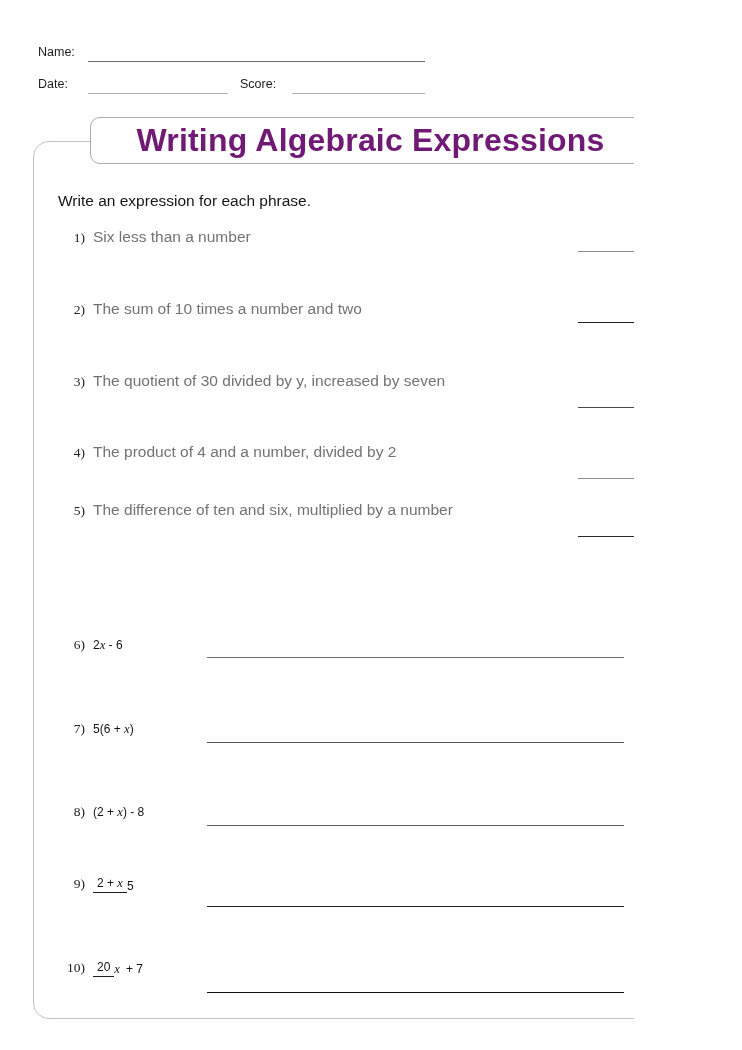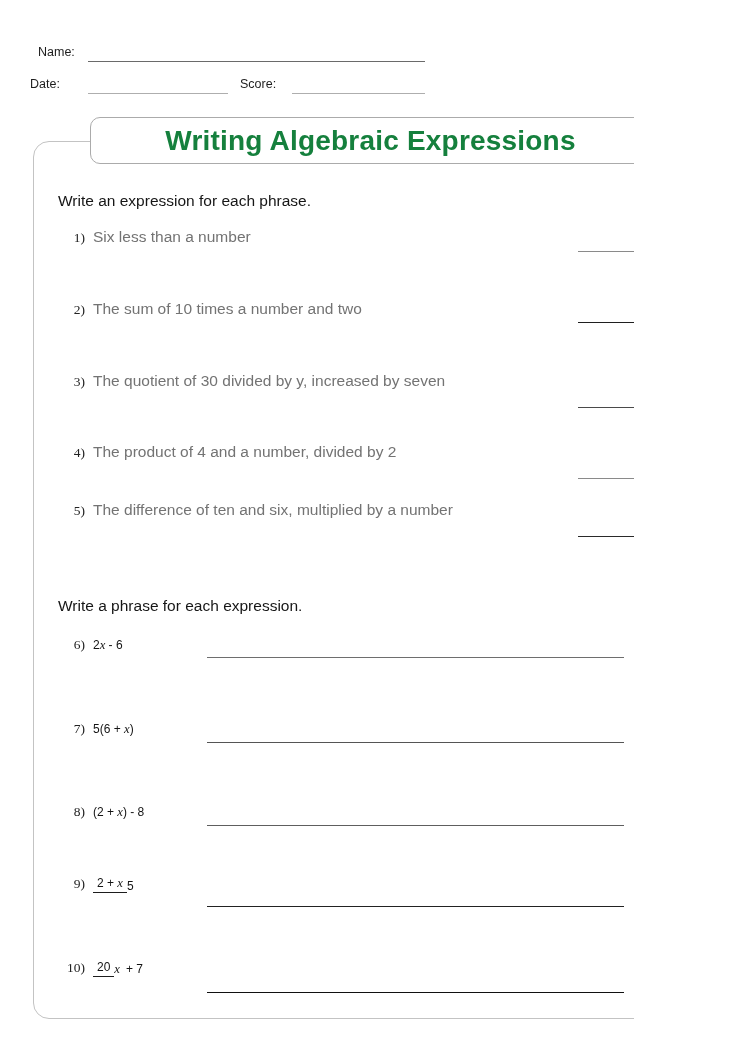--- a/index.html
+++ b/index.html
@@ -13,21 +13,21 @@
     overflow: hidden;
   }
 
   
   .hdr-label {
     position: absolute;
     font-size: 12.5px;
     color: #1d1d1d;
   }
   .lbl-name  { left: 38px;  top: 45px; }
-  .lbl-date  { left: 30px;  top: 77px; }
+  .lbl-date  { left: 38px;  top: 77px; }
   .lbl-score { left: 240px; top: 77px; }
 
   .fill-line { position: absolute; height: 0; }
   .name-line  { left: 88px;  top: 61px; width: 337px; border-top: 1.2px solid #6a6a6a; }
   .date-line  { left: 88px;  top: 93px; width: 140px; border-top: 1.6px solid #aeaeae; }
   .score-line { left: 292px; top: 93px; width: 133px; border-top: 1.6px solid #aeaeae; }
 
   
   .logo { position: absolute; left: 650px; top: 29px; width: 66px; }
   .logo-top {
@@ -65,21 +65,21 @@
     left: 90px; top: 117px;
     width: 561px; height: 47px;
     background: #ffffff;
     border: 1.6px solid #ababab;
     border-radius: 10px;
     box-sizing: border-box;
     display: flex; align-items: center; justify-content: center;
     z-index: 2;
   }
   .title-box span {
-    font-size: 28px; font-weight: 700; color: #15803d;
+    font-size: 32px; font-weight: 700; color: #701a75;
     letter-spacing: 0.2px; white-space: nowrap;
   }
 
   
   .instr {
     position: absolute; left: 58px;
     font-size: 15.5px; color: #161616;
   }
   .instr-1 { top: 192px; }
   .instr-2 { top: 597px; }
@@ -189,21 +189,20 @@
   <div class="q q4">
     <span class="qnum">4)</span><span class="qtext">The product of 4 and a number, divided by 2</span>
   </div>
   <span class="ansline a4"></span>
 
   <div class="q q5">
     <span class="qnum">5)</span><span class="qtext">The difference of ten and six, multiplied by a number</span>
   </div>
   <span class="ansline a5"></span>
 
-  <div class="instr instr-2">Write a phrase for each expression.</div>
 
   <div class="q q6">
     <span class="qnum">6)</span><span class="expr">2<i class="var">x</i> - 6</span>
   </div>
   <span class="longline l6"></span>
 
   <div class="q q7">
     <span class="qnum">7)</span><span class="expr">5(6 + <i class="var">x</i>)</span>
   </div>
   <span class="longline l7"></span>

